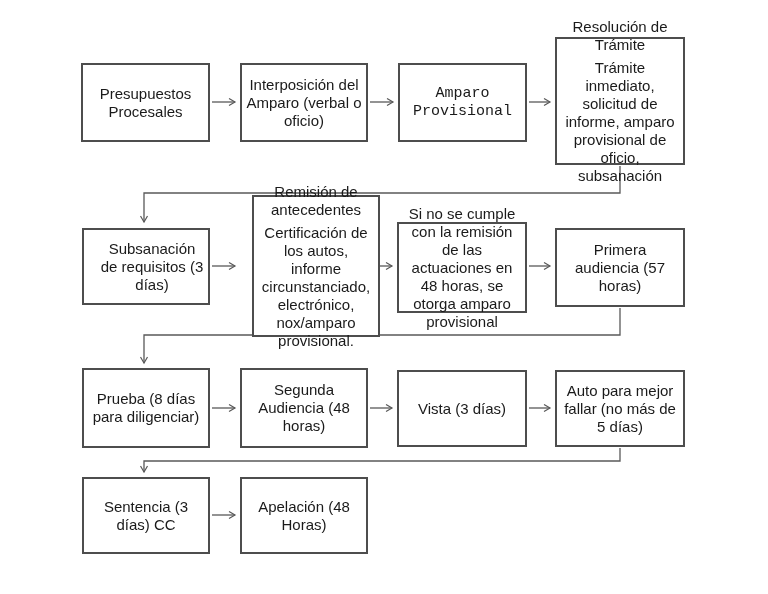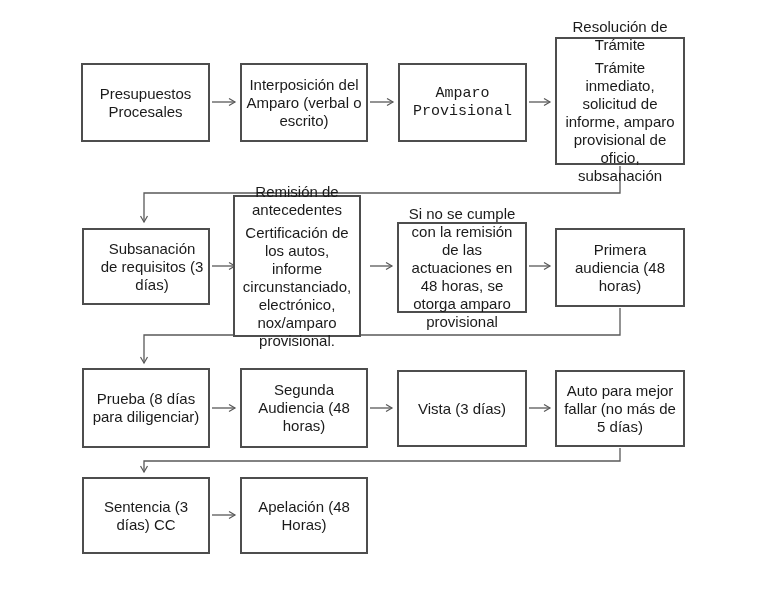--- a/index.html
+++ b/index.html
@@ -38,21 +38,21 @@
     padding: 3px;
   }
   .node .body { margin-top: 5px; }
   
   .n1  { left: 81px;  top: 63px;  width: 129px; height: 79px; }
   .n2  { left: 240px; top: 63px;  width: 128px; height: 79px; }
   .n3  { left: 398px; top: 63px;  width: 129px; height: 79px; font-family: Liberation Mono, monospace; }
   .n4  { left: 555px; top: 37px;  width: 130px; height: 128px; }
   
   .n5  { left: 82px;  top: 228px; width: 128px; height: 77px; padding-left: 15px; }
-  .n6  { left: 233px; top: 195px; width: 128px; height: 142px; }
+  .n6  { left: 252px; top: 195px; width: 128px; height: 142px; }
   .n7  { left: 397px; top: 222px; width: 130px; height: 91px; align-items: flex-end; }
   .n8  { left: 555px; top: 228px; width: 130px; height: 79px; }
   
   .n9  { left: 82px;  top: 368px; width: 128px; height: 80px; }
   .n10 { left: 240px; top: 368px; width: 128px; height: 80px; }
   .n11 { left: 397px; top: 370px; width: 130px; height: 77px; }
   .n12 { left: 555px; top: 370px; width: 130px; height: 77px; }
   
   .n13 { left: 82px;  top: 477px; width: 128px; height: 77px; text-align: center; }
   .n14 { left: 240px; top: 477px; width: 128px; height: 77px; }
@@ -90,21 +90,21 @@
 
       <line x1="212" y1="515" x2="235" y2="515" marker-end="url(#arrow)"></line>
     </g>
   </svg>
 
   <div class="node n1">
     <span>Presupuestos Procesales</span>
   </div>
 
   <div class="node n2">
-    <span>Interposición del Amparo (verbal o escrito)</span>
+    <span>Interposición del Amparo (verbal o oficio)</span>
   </div>
 
   <div class="node n3">
     <span>Amparo Provisional</span>
   </div>
 
   <div class="node n4">
     <span>Resolución de Trámite</span>
     <span class="body">Trámite inmediato, solicitud de informe, amparo provisional de oficio, subsanación</span>
   </div>
@@ -116,21 +116,21 @@
   <div class="node n6">
     <span>Remisión de antecedentes</span>
     <span class="body">Certificación de los autos, informe circunstanciado, electrónico, nox/amparo provisional.</span>
   </div>
 
   <div class="node n7">
     <span>Si no se cumple con la remisión de las actuaciones en 48 horas, se otorga amparo provisional</span>
   </div>
 
   <div class="node n8">
-    <span>Primera audiencia (48 horas)</span>
+    <span>Primera audiencia (57 horas)</span>
   </div>
 
   <div class="node n9">
     <span>Prueba (8 días para diligenciar)</span>
   </div>
 
   <div class="node n10">
     <span>Segunda Audiencia (48 horas)</span>
   </div>
 

